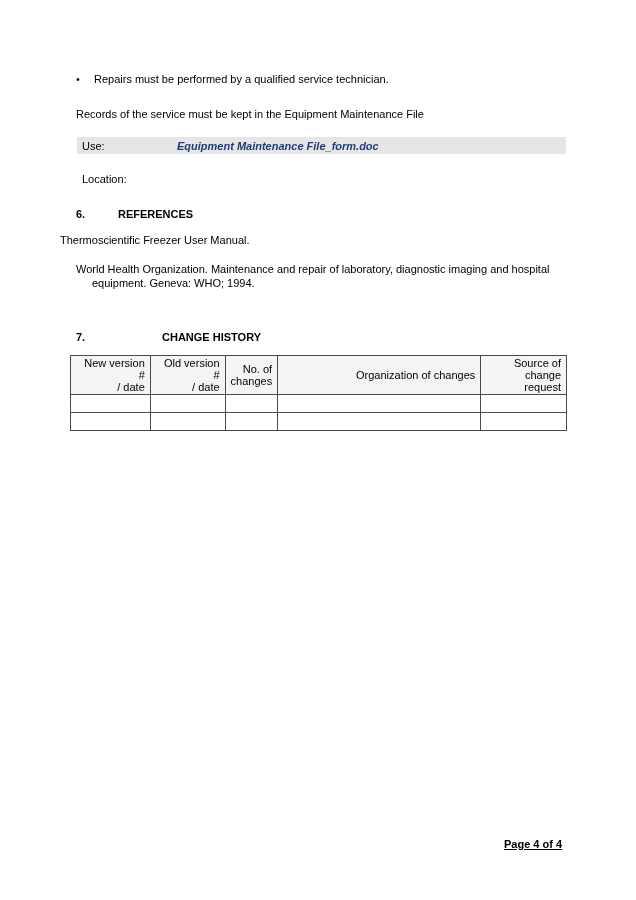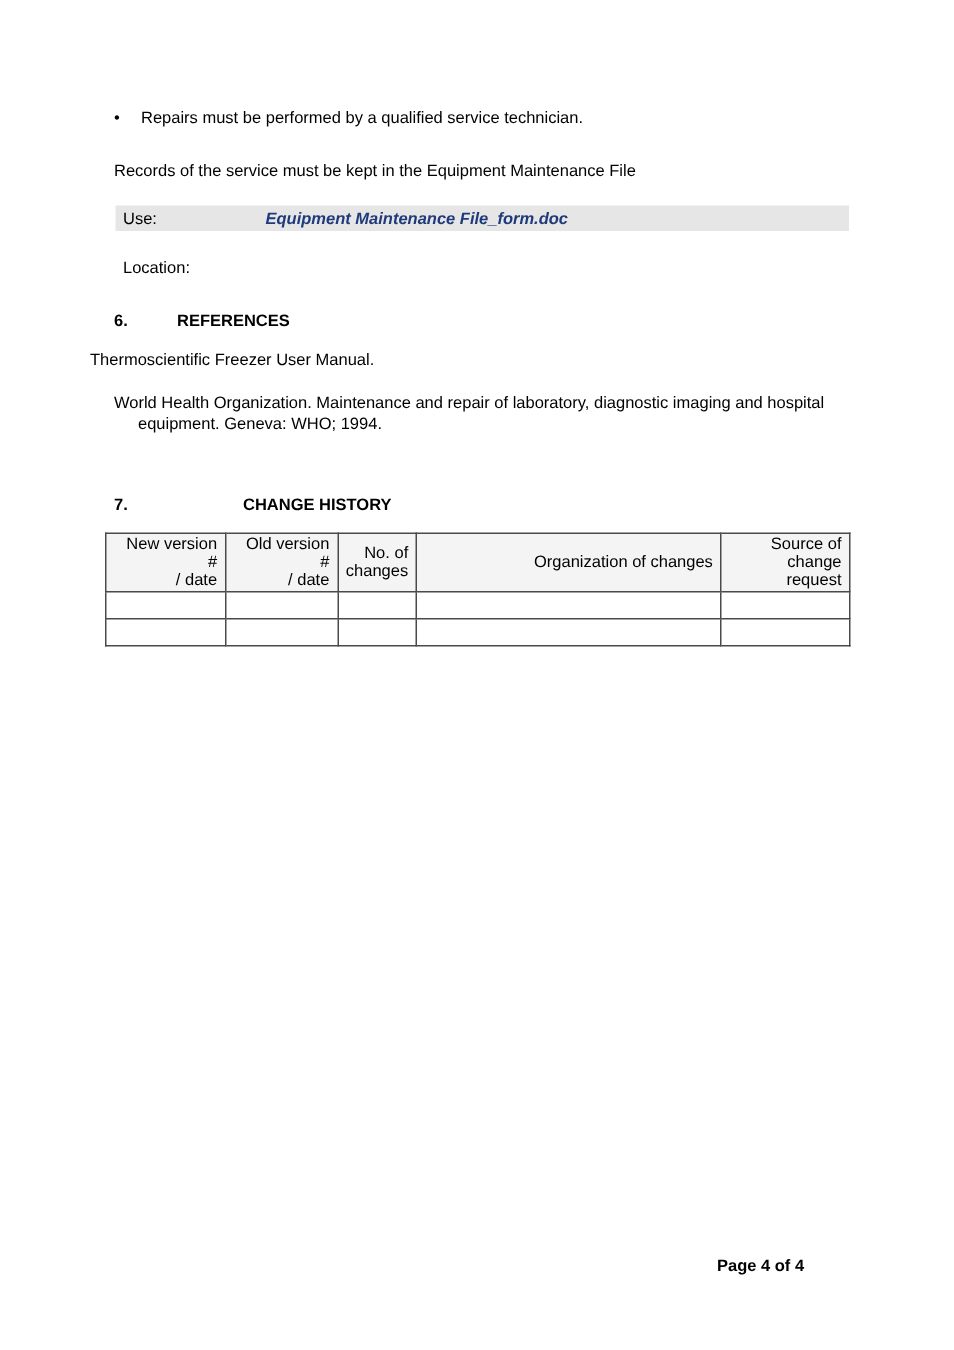--- a/index.html
+++ b/index.html
@@ -10,21 +10,21 @@
     .p { line-height: 14px; }
     .use-band { left: 77px; top: 137px; width: 489px; height: 17px; background: #e6e6e6; }
     .use-label { left: 82px; top: 140px; }
     .use-value { left: 177px; top: 140px; font-weight: bold; font-style: italic; color: #1f3a7a; }
     .loc-label { left: 82px; top: 157px; margin-top: 16px; }
     .heading { font-weight: bold; font-size: 11px; }
     table { border-collapse: collapse; position: absolute; left: 70px; top: 355px; width: 497px; font-size: 11px; }
     th, td { border: 1px solid #4a4a4a; padding: 1px 5px; text-align: right; vertical-align: middle; font-weight: normal; }
     thead tr { background: #f4f4f4; height: 25px; line-height: 12px; }
     tbody tr { height: 18px; }
-    .footer { left: 478px; top: 838px; font-weight: bold; }
+    .footer { left: 504px; top: 838px; font-weight: bold; text-decoration: underline; }
   </style>
 </head>
 <body>
 
 <div class="abs bullet-row">
   <span class="bullet">•</span>
   <span>Repairs must be performed by a qualified service technician.</span>
 </div>
 
 <div class="abs p" style="left:76px; top:107px;">Records of the service must be kept in the Equipment Maintenance File</div>

